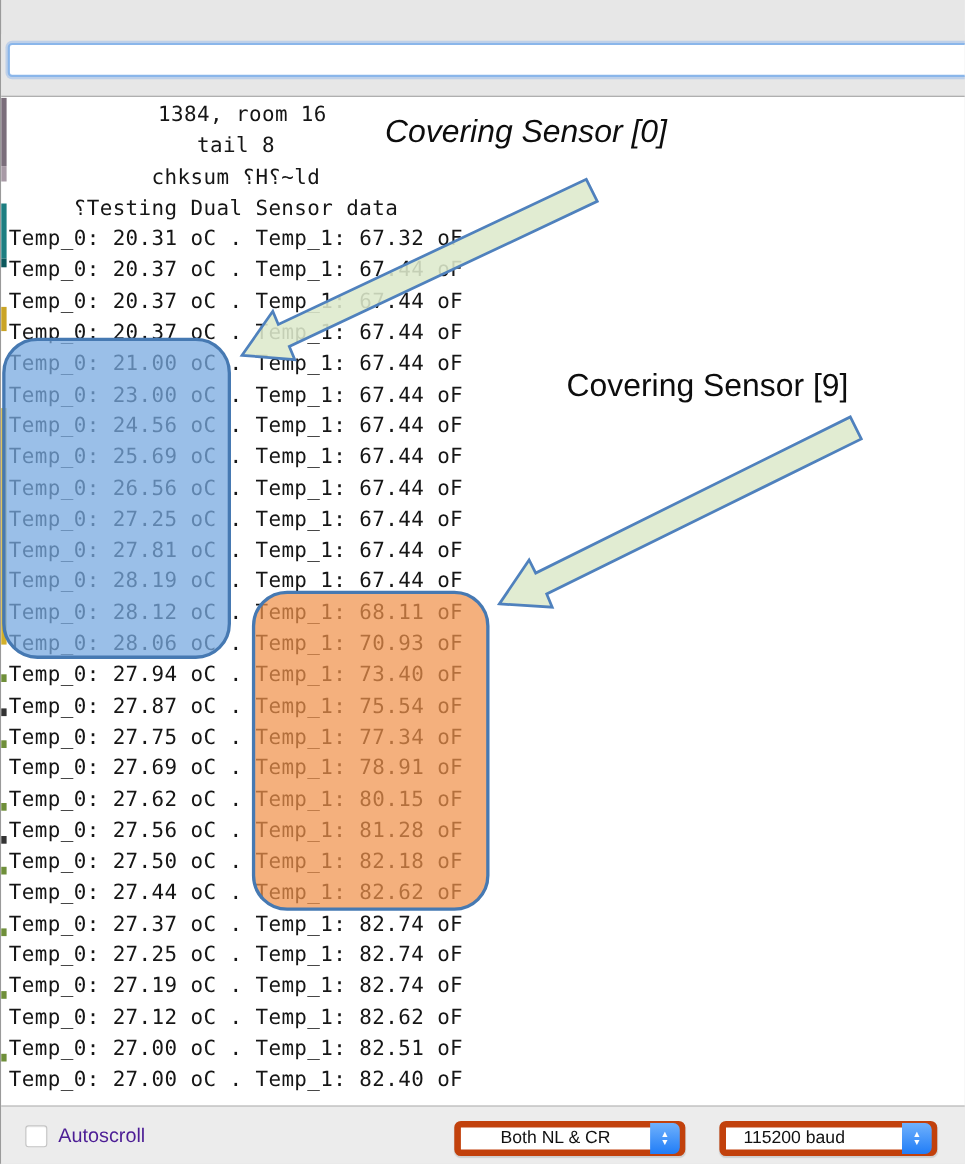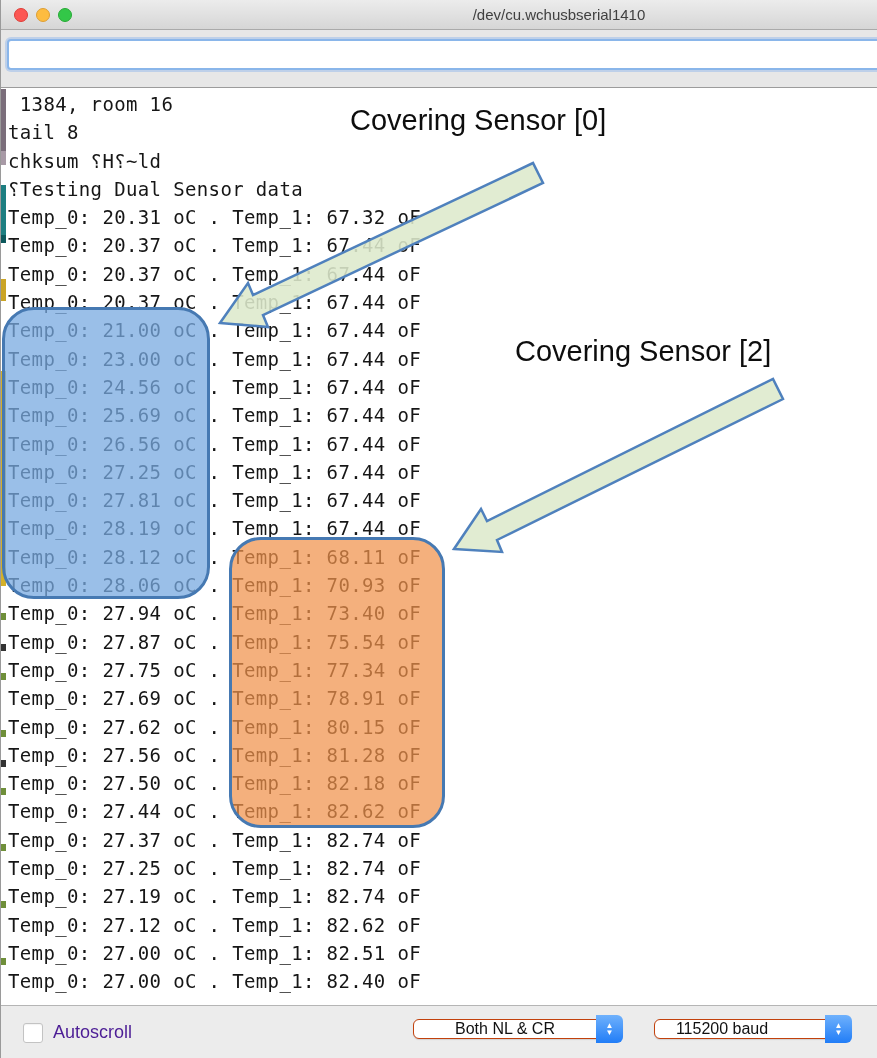--- a/index.html
+++ b/index.html
@@ -24,71 +24,63 @@
     background:#fff; border:2px solid #8ab6ea; border-radius:4px; outline:none;
     box-shadow:0 0 0 2px rgba(140,180,235,.45); font-size:15px; padding:0 6px;
     font-family:"Liberation Sans", sans-serif; }
 
   
   .console { position:absolute; top:87px; left:0; width:877px; height:918px;
     background:#fff; border-top:1px solid #9c9c9c; overflow:hidden; }
   .lines { position:absolute; top:2px; left:7px;
     font-family:"DejaVu Sans Mono", monospace; font-size:19px; line-height:28.3px;
     letter-spacing:.36px; color:#161616; white-space:pre; }
-  .line { height:28.3px; }
+  .line { height:28.3px;text-align:center; }
 
   
   .edgeseg { position:absolute; left:0; width:5px; }
 
   
   .hl { position:absolute; border:3px solid #4679b2; border-radius:32px; pointer-events:none; }
   .hl-blue   { left:1px;   top:219px; width:208px; height:292px; background:rgba(120,170,224,.75); }
   .hl-orange { left:228px; top:449px; width:216px; height:291px; background:rgba(240,145,75,.72); }
 
   
   .arrowsvg { position:absolute; left:0; top:0; width:877px; height:918px; pointer-events:none; }
   .arrowsvg polygon { fill:#dde9cc; fill-opacity:.88; stroke:#4f81bd; stroke-width:2.5; stroke-linejoin:miter; }
 
   
   .ann { position:absolute; font-size:29px; color:#0d0d0d; white-space:nowrap;
     font-family:"Liberation Sans", sans-serif; }
-  .ann0 { left:349px; top:16px; }
+  .ann0 { left:349px; top:16px;font-style:italic; }
   .ann1 { left:514px; top:247px; }
 
   
   .statusbar { position:absolute; top:1005px; left:0; width:877px; height:53px;
     background:#ececec; border-top:1px solid #b5b5b5; }
   .checkbox { position:absolute; left:22px; top:17px; width:20px; height:20px;
     background:#fff; border:1px solid #c3c3c3; border-radius:3px;
     box-shadow:inset 0 1px 1px rgba(0,0,0,.05); }
   .cblabel { position:absolute; left:52px; top:16px; font-size:18px; color:#4c1d95; }
-  .dropdown { position:absolute; top:13px; height:20px; background:#fff;
-    border:1px solid #c2410c; border-radius:6px; box-shadow:0 1px 1px rgba(0,0,0,.12);
+  .dropdown { position:absolute; top:13px; height:32px; background:#fff;
+    border:6px solid #c2410c; border-radius:6px; box-shadow:0 1px 1px rgba(0,0,0,.12);
     display:flex; align-items:center; }
   .dd-nl { left:412px; width:210px; }
   .dd-baud { left:653px; width:198px;gap:36px; }
   .ddvalue { flex:1; text-align:center; font-size:16px; color:#111; }
   .ddcap { width:27px; height:28px; margin:-1px -1px -1px 0; border-radius:0 6px 6px 0;
     background:linear-gradient(#6fb1fc,#217df7); display:flex; flex-direction:column;
     align-items:center; justify-content:center; color:#fff; }
   .ddcap span { font-size:8px; line-height:7px; }
 </style>
 </head>
 <body>
 
 <div class="window">
 
-  <div class="titlebar">
-    <div class="lights">
-      <div class="light red"></div>
-      <div class="light yellow"></div>
-      <div class="light green"></div>
-    </div>
-    <div class="titletext">/dev/cu.wchusbserial1410</div>
-  </div>
 
   <div class="sendbar">
     <input class="sendinput" type="text" placeholder="" style="">
   </div>
 
   <div class="console">
 
     <div class="edgeseg" style="top:1px;height:62px;background:#7b6e7b"></div>
     <div class="edgeseg" style="top:63px;height:14px;background:#a89aa6"></div>
     <div class="edgeseg" style="top:97px;height:50px;background:#1d7e81"></div>
@@ -109,21 +101,21 @@
 
     <div class="hl hl-blue"></div>
     <div class="hl hl-orange"></div>
 
     <svg class="arrowsvg" viewBox="0 0 877 918">
       <polygon points="219,235 267,239 262,227 542,95 532,75 252,207 247,195"></polygon>
       <polygon points="453,461 501,464 496,452 782,311 772,291 486,433 480,421"></polygon>
     </svg>
 
     <div class="ann ann0">Covering Sensor [0]</div>
-    <div class="ann ann1">Covering Sensor [2]</div>
+    <div class="ann ann1">Covering Sensor [9]</div>
   </div>
 
   <div class="statusbar">
     <div class="checkbox"></div>
     <div class="cblabel">Autoscroll</div>
 
     <div class="dropdown dd-nl">
       <div class="ddvalue">Both NL &amp; CR</div>
       <div class="ddcap">
         <span>▲</span>

